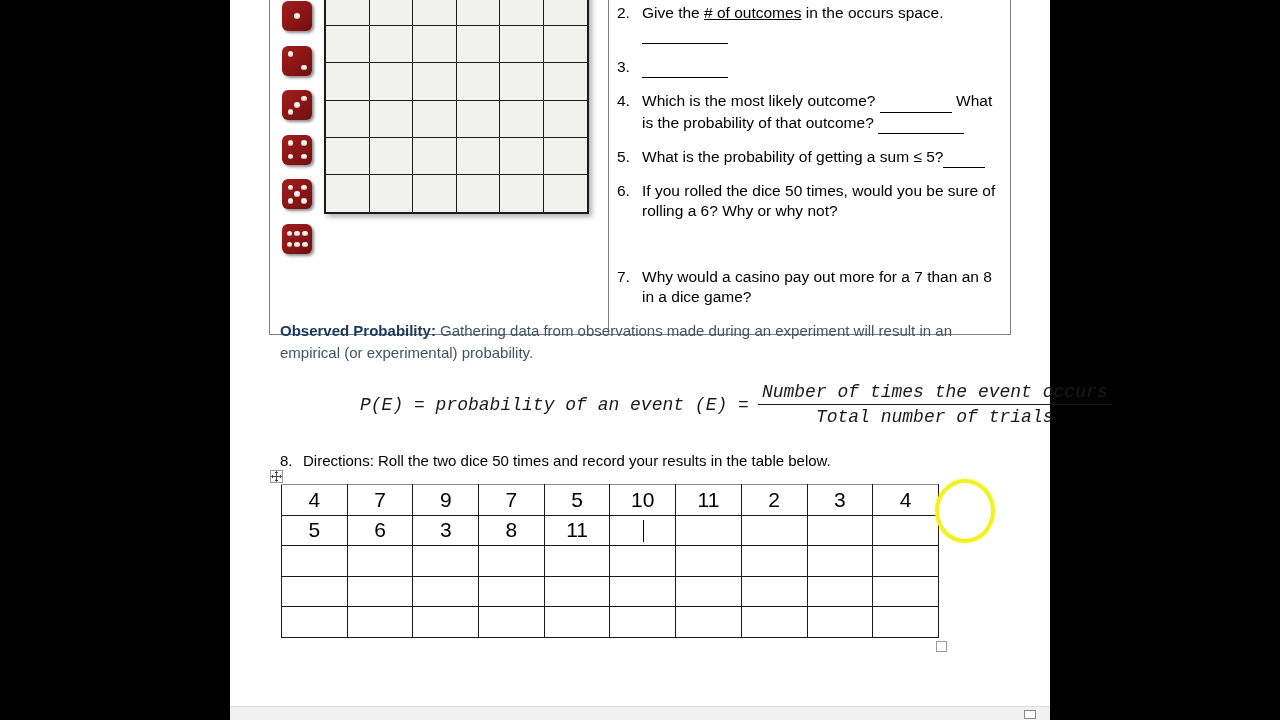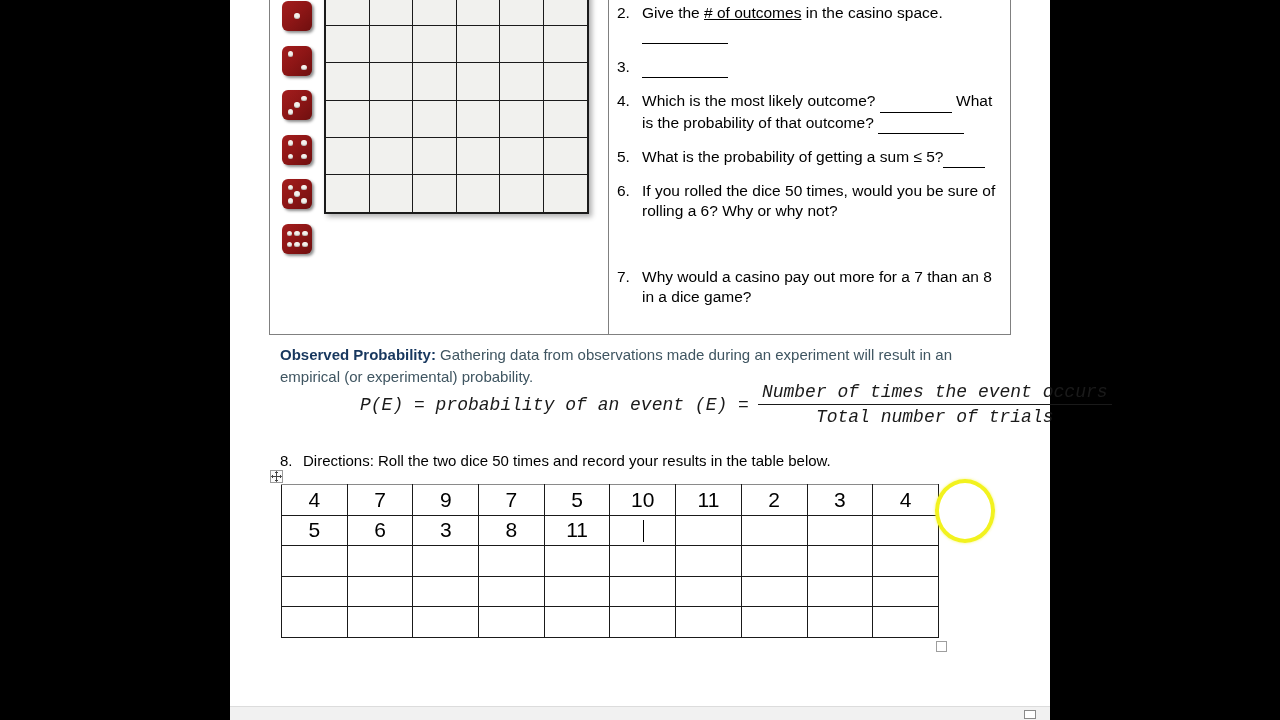--- a/index.html
+++ b/index.html
@@ -127,21 +127,21 @@
   .b-short { width: 42px;  }
 
   u.topic { text-decoration: underline; }
 
   .q7 { margin-top: 46px; }
 
   
   #observed {
     position: absolute;
     left: 50px;     
-    top: 344px;
+    top: 320px;
     width: 700px;
     font-size: 15px;
     line-height: 1.48;
     color: #3f5561;
   }
   #observed .lbl {
     color: #17375e;
     font-weight: bold;
   }
 
@@ -360,21 +360,21 @@
             <div class="cell last-row"></div>
             <div class="cell last-row"></div>
             <div class="cell last-col last-row"></div>
           </div>
       </div>
 
       <div id="questions-pane">
 
         <div class="q">
           <span class="num">2.</span>
-          <span class="body"><span>Give the </span><u class="topic"># of outcomes</u><span> in the casino space.</span>
+          <span class="body"><span>Give the </span><u class="topic"># of outcomes</u><span> in the occurs space.</span>
             <span class="blank b-long">&nbsp;</span>
           </span>
         </div>
 
         <div class="q">
           <span class="num">3.</span>
           <span class="body">
             <span class="blank b-long">&nbsp;</span>
           </span>
         </div>

